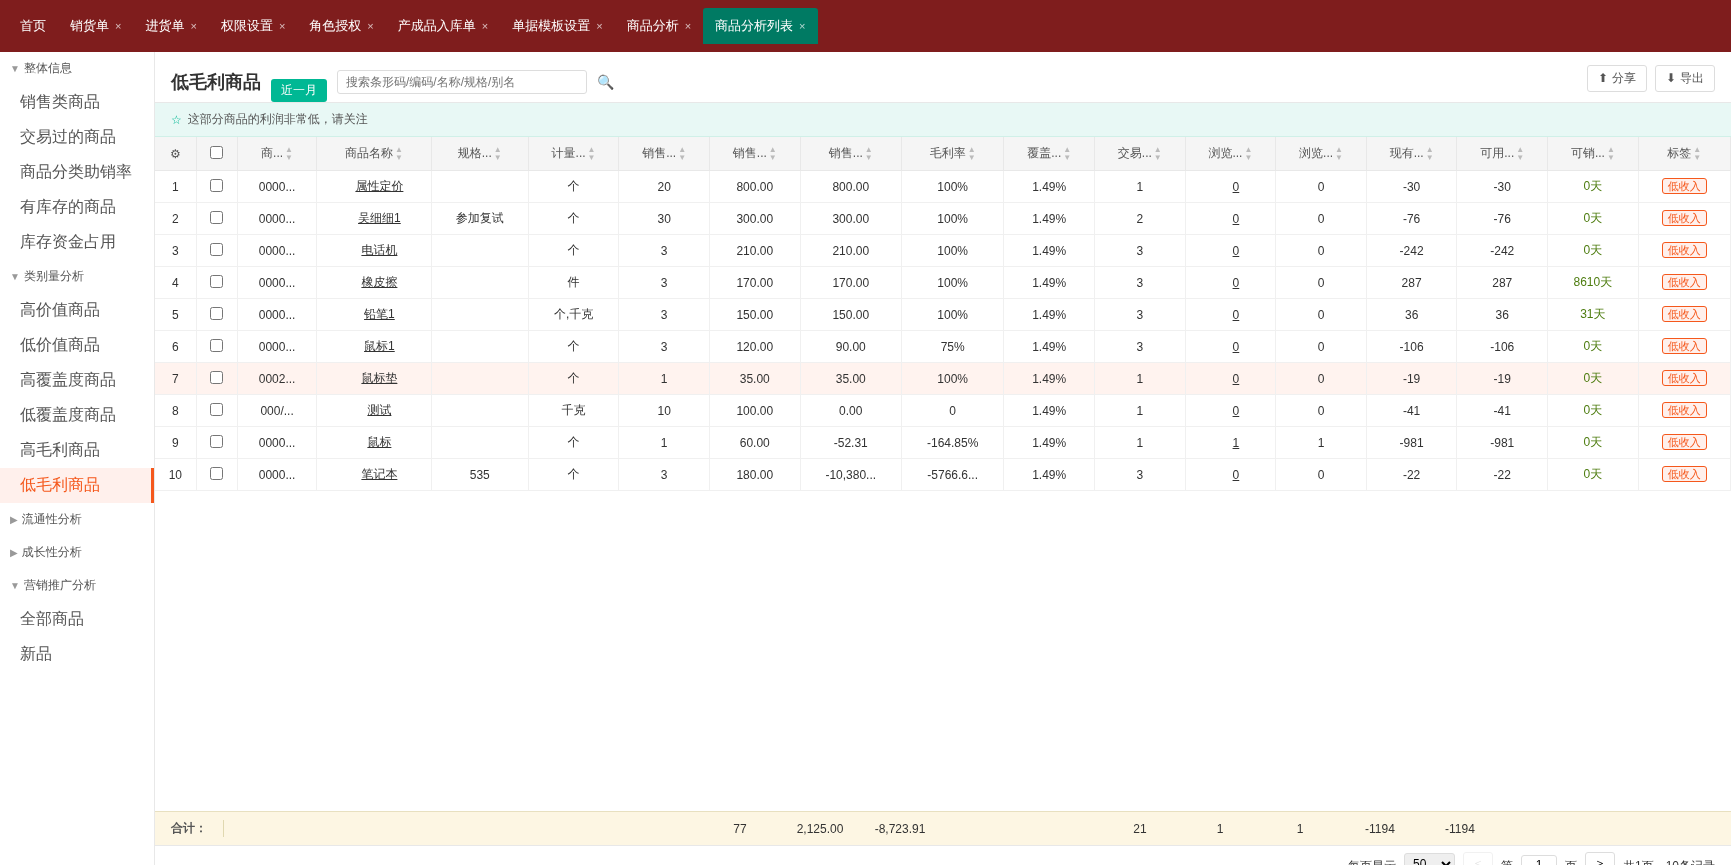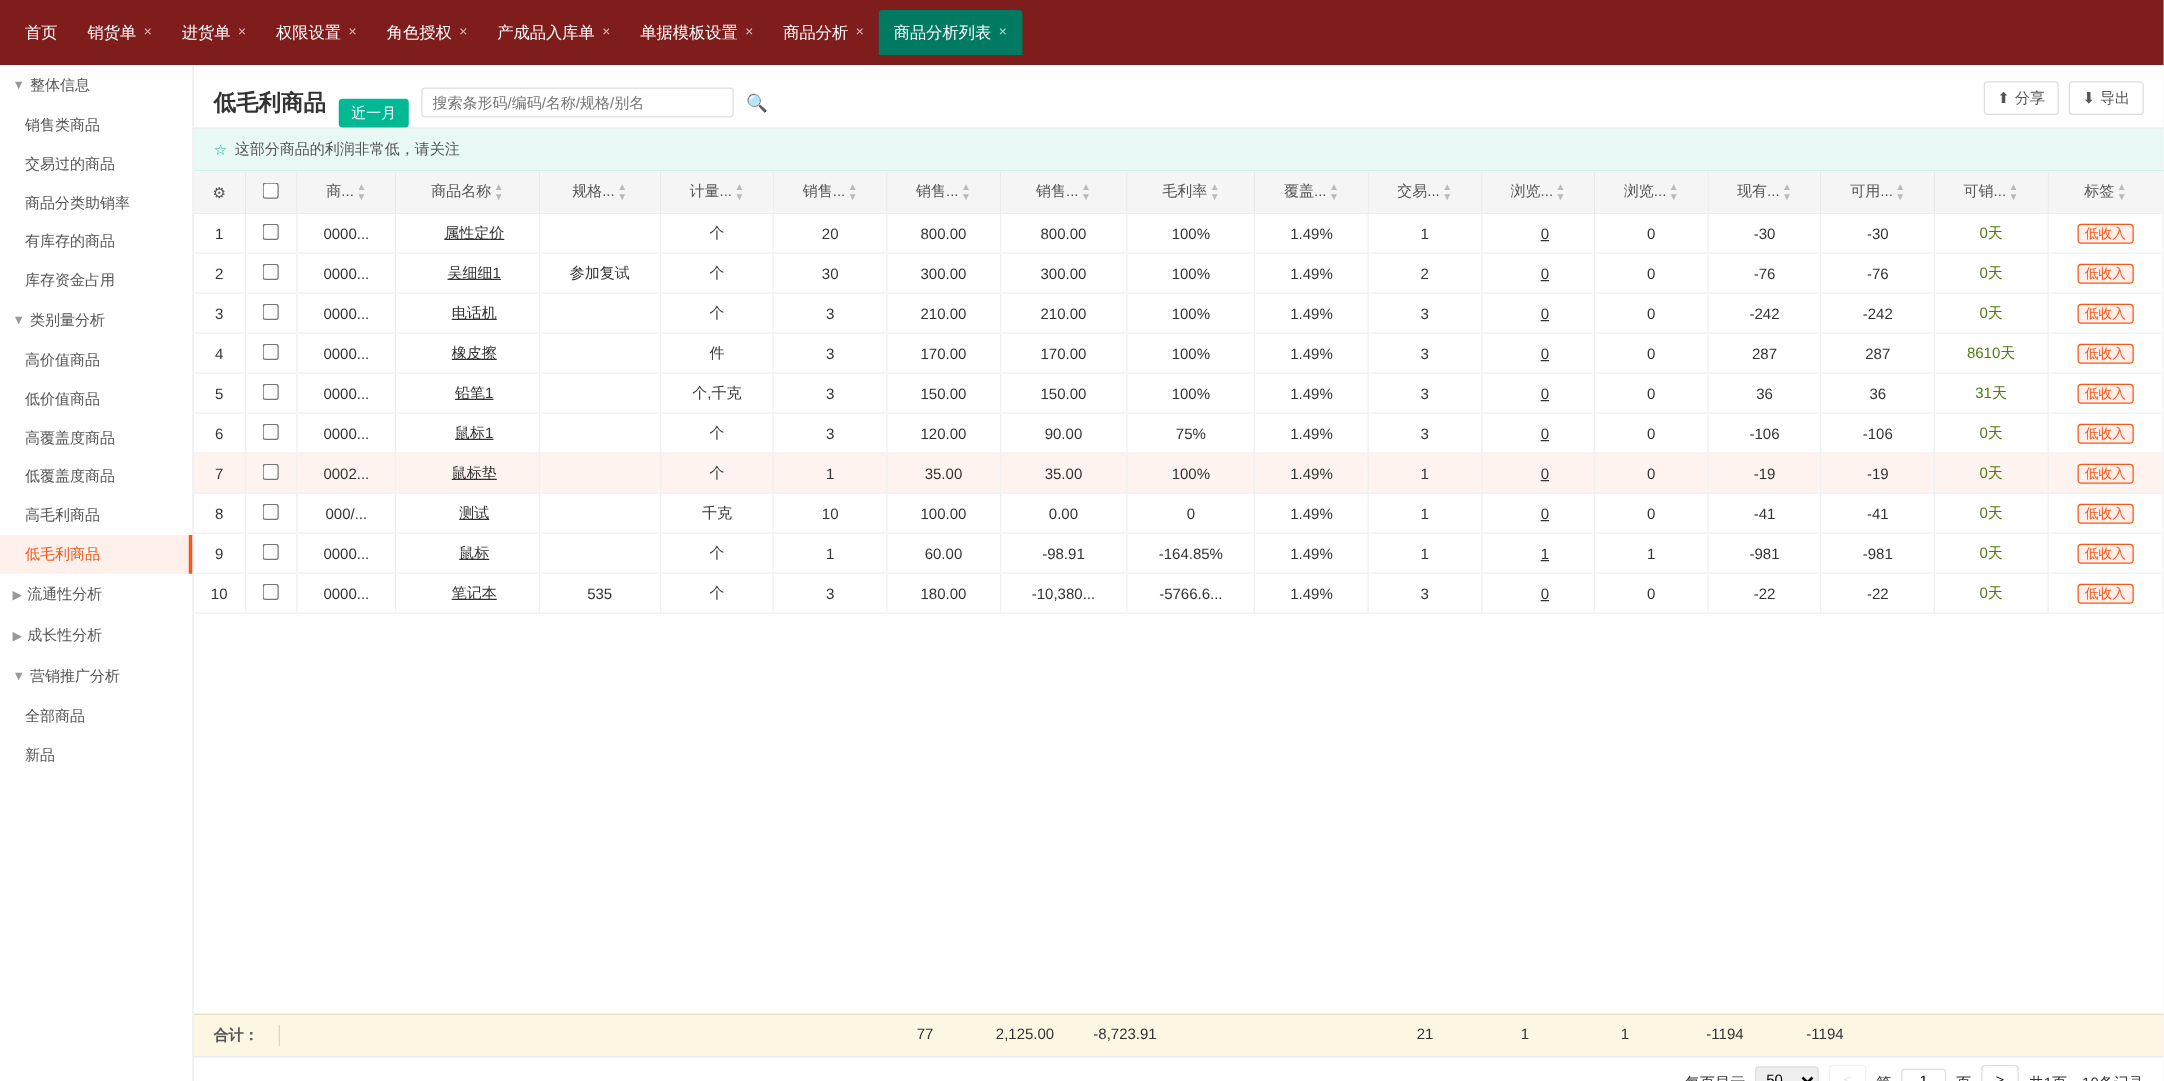--- a/index.html
+++ b/index.html
@@ -51,21 +51,21 @@
       align-items: center;
       padding: 8px 10px;
       font-size: 12px;
       color: #555;
       cursor: pointer;
       gap: 4px;
     }
     .sidebar-group-header .arrow { font-size: 10px; color: #999; }
     .sidebar-item {
       padding: 7px 16px 7px 20px;
-      font-size: 12px;
+      font-size: 16px;
       color: #555;
       cursor: pointer;
       font-family: Liberation Serif, serif;
     }
     .sidebar-item.active {
       background: #fff0ec;
       color: #f5581c;
       border-right: 3px solid #f5581c;
     }
 
@@ -198,20 +198,21 @@
     }
     .tag-days-orange { color: #4d7c0f; }
     .underline-link { text-decoration: underline; color: #333; cursor: pointer; margin-left: 11px; }
 
     
     .footer-totals {
       background: #fdf6e3;
       border-top: 1px solid #e8e0c0;
       padding: 8px 16px;
       display: flex;
+      align-items: center;
       gap: 0;
       font-size: 12px;
     }
     .footer-label {
       font-weight: bold;
       color: #555;
       padding-right: 16px;
       border-right: 1px solid #e0d8b0;
     }
     .footer-values {
@@ -573,21 +574,21 @@
             </tr>
             <tr>
               <td>9</td>
               <td><input type="checkbox" style=""></td>
               <td>0000...</td>
               <td><span class="underline-link">鼠标</span></td>
               <td></td>
               <td>个</td>
               <td>1</td>
               <td>60.00</td>
-              <td>-98.91</td>
+              <td>-52.31</td>
               <td>-164.85%</td>
               <td>1.49%</td>
               <td>1</td>
               <td><span class="underline-link">1</span></td>
               <td>1</td>
               <td>-981</td>
               <td>-981</td>
               <td><span class="tag-days-orange">0天</span></td>
               <td><span class="tag-orange">低收入</span></td>
             </tr>

